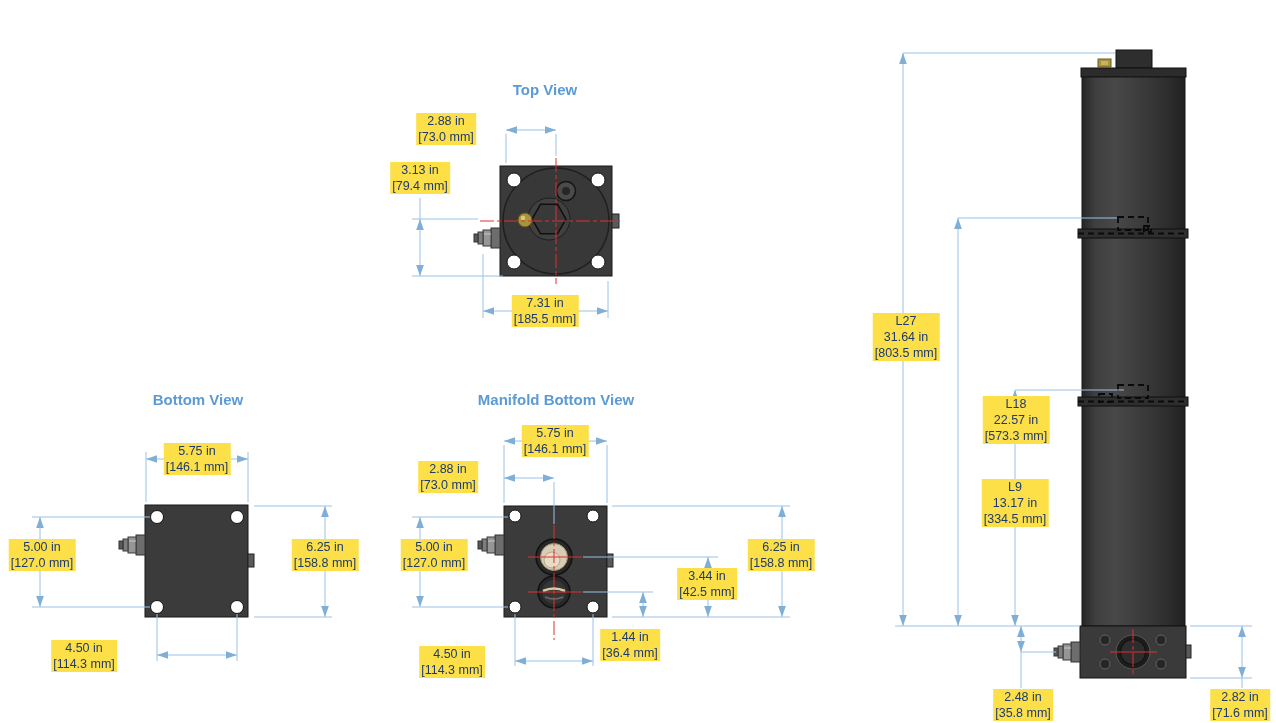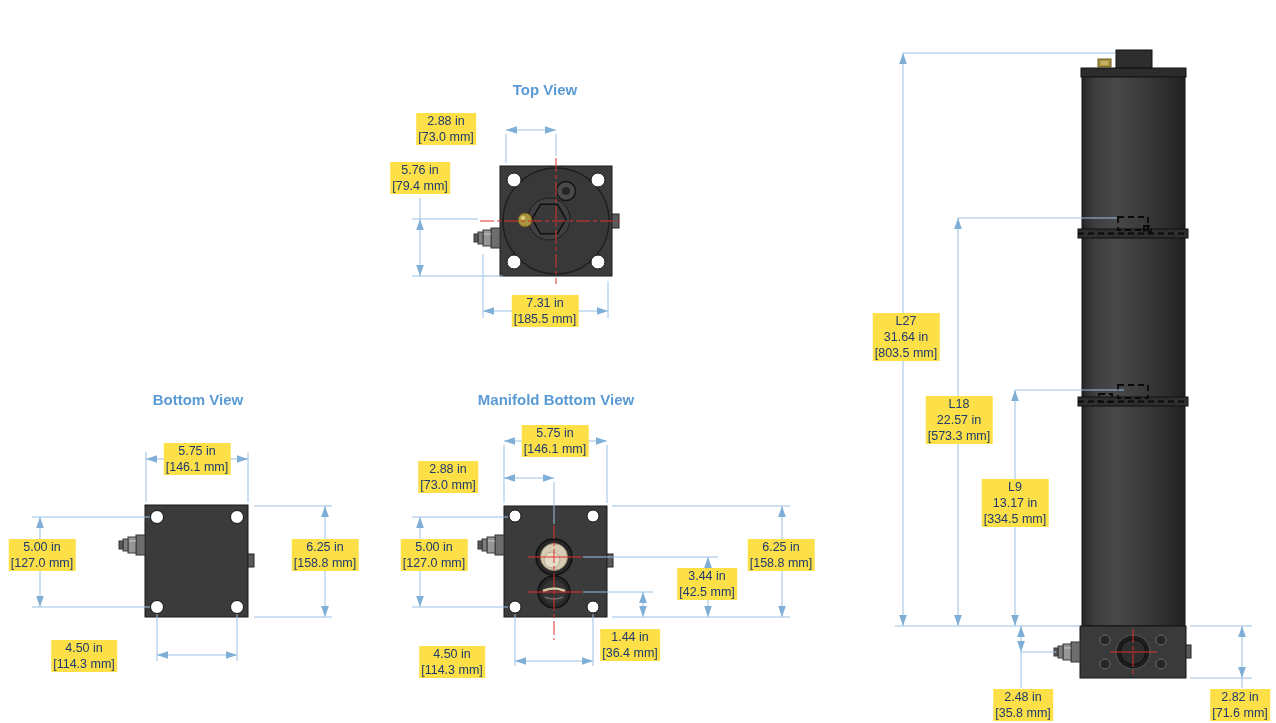--- a/index.html
+++ b/index.html
@@ -185,21 +185,21 @@
 
 <div class="title" style="left:545px;top:81px">Top View</div>
 <div class="title" style="left:198px;top:391px">Bottom View</div>
 <div class="title" style="left:556px;top:391px">Manifold Bottom View</div>
 
 <div class="label" style="left:446px;top:113px">
   <div>2.88 in</div>
   <div>[73.0 mm]</div>
 </div>
 <div class="label" style="left:420px;top:162px">
-  <div>5.76 in</div>
+  <div>3.13 in</div>
   <div>[79.4 mm]</div>
 </div>
 <div class="label" style="left:545px;top:295px">
   <div>7.31 in</div>
   <div>[185.5 mm]</div>
 </div>
 
 <div class="label" style="left:197px;top:443px">
   <div>5.75 in</div>
   <div>[146.1 mm]</div>
@@ -244,21 +244,21 @@
 <div class="label" style="left:452px;top:646px">
   <div>4.50 in</div>
   <div>[114.3 mm]</div>
 </div>
 
 <div class="label" style="left:906px;top:313px">
   <div>L27</div>
   <div>31.64 in</div>
   <div>[803.5 mm]</div>
 </div>
-<div class="label" style="left:959px;top:396px">
+<div class="label" style="left:1016px;top:396px">
   <div>L18</div>
   <div>22.57 in</div>
   <div>[573.3 mm]</div>
 </div>
 <div class="label" style="left:1015px;top:479px">
   <div>L9</div>
   <div>13.17 in</div>
   <div>[334.5 mm]</div>
 </div>
 <div class="label" style="left:1023px;top:689px">

